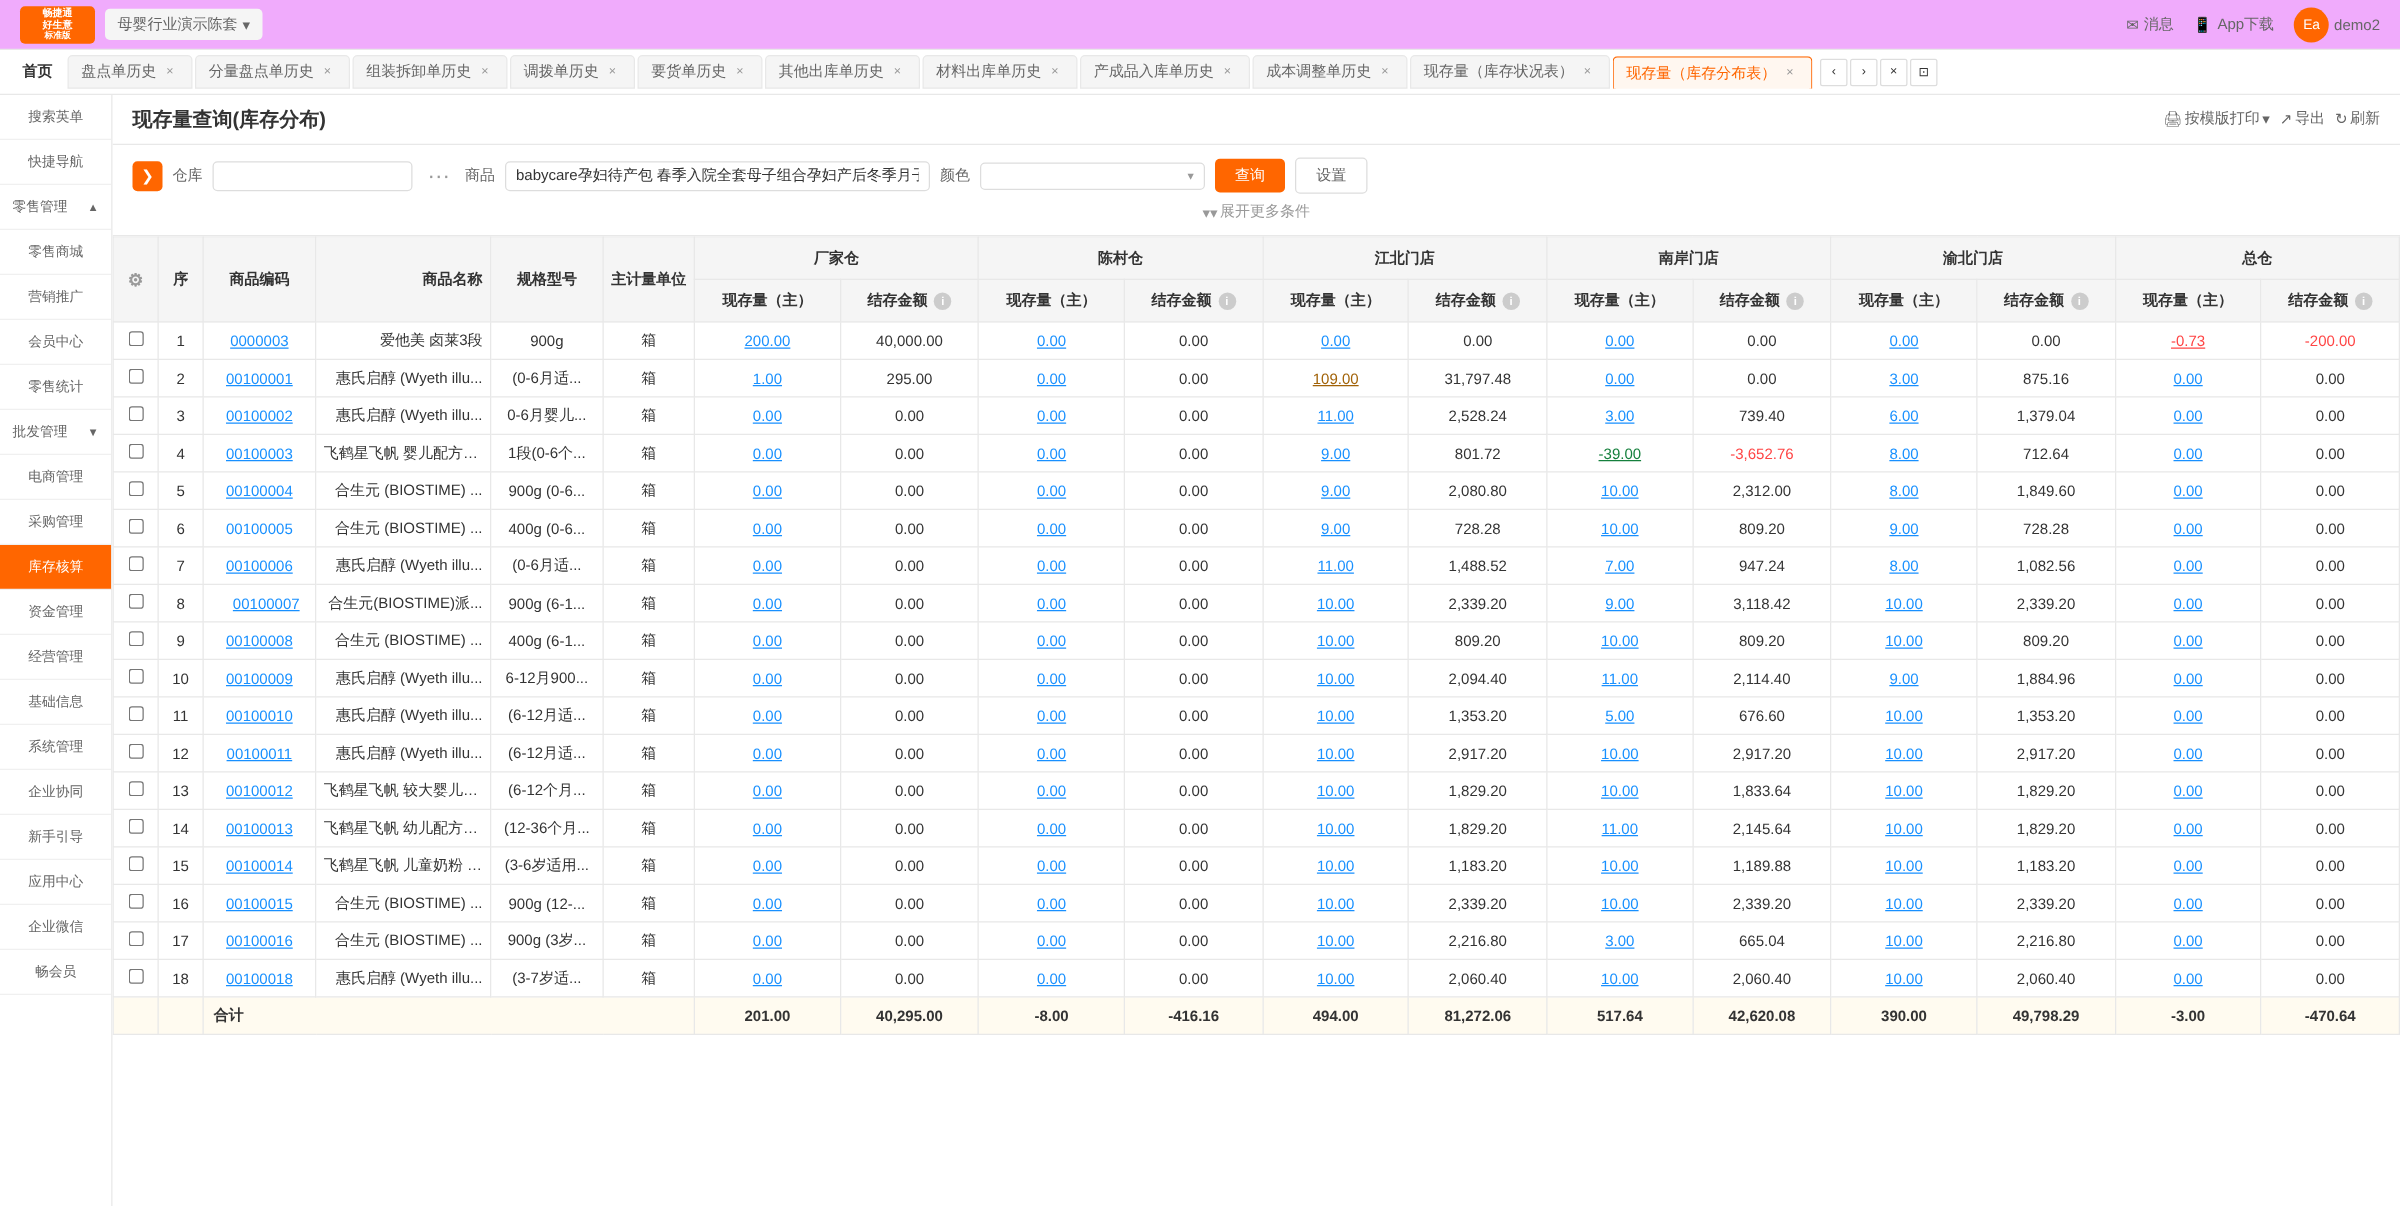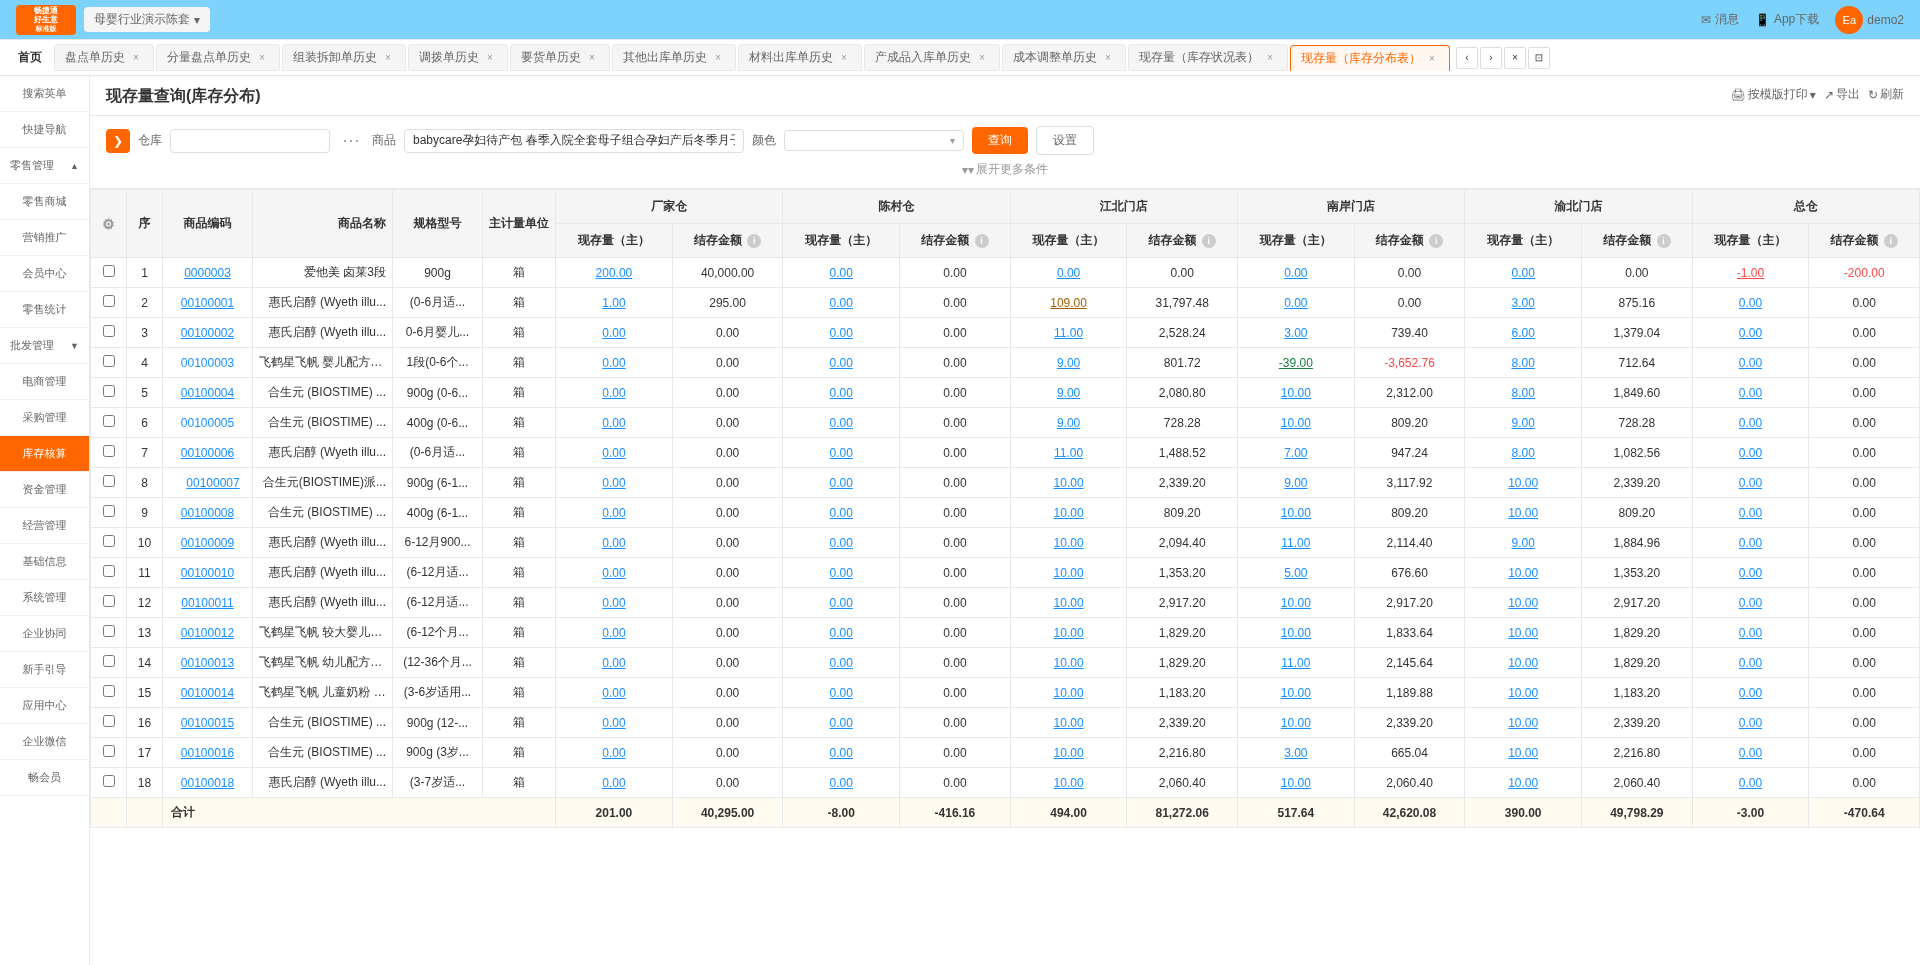--- a/index.html
+++ b/index.html
@@ -1,19 +1,19 @@
 <!DOCTYPE html>
 <html><head>
   <meta charset="utf-8">
   <style>
     * { box-sizing: border-box; margin: 0; padding: 0; }
     body { font-family: "Microsoft YaHei", Arial, sans-serif; font-size: 12px; background: #f5f5f5; color: #333; overflow: hidden; }
     
     
-    .top-bar { height: 40px; background: #7dd3fc; display: flex; align-items: center; justify-content: space-between; padding: 0 16px; border-bottom: 1px solid #e8e8e8; }
+    .top-bar { height: 40px; background: #f0abfc; display: flex; align-items: center; justify-content: space-between; padding: 0 16px; border-bottom: 1px solid #e8e8e8; }
     .top-bar-left { display: flex; align-items: center; gap: 8px; font-size: 12px; color: #666; }
     .top-bar-logo { width: 60px; height: 30px; background: #ff6600; border-radius: 4px; display: flex; align-items: center; justify-content: center; color: #fff; font-size: 10px; font-weight: bold; }
     .top-bar-selector { display: flex; align-items: center; gap: 4px; background: #f5f5f5; padding: 4px 10px; border-radius: 4px; cursor: pointer; }
     .top-bar-right { display: flex; align-items: center; gap: 16px; font-size: 12px; color: #666; }
     .top-bar-icon-group { display: flex; align-items: center; gap: 4px; cursor: pointer; }
     .avatar { width: 28px; height: 28px; border-radius: 50%; background: #ff6600; display: flex; align-items: center; justify-content: center; color: #fff; font-size: 11px; }
 
     
     .tab-bar { height: 36px; background: #fff; display: flex; align-items: center; padding: 0 8px; border-bottom: 1px solid #e8e8e8; overflow-x: auto; white-space: nowrap; gap: 2px; }
     .tab-bar::-webkit-scrollbar { height: 3px; }
@@ -359,21 +359,21 @@
     <td><span class="underline" style="color:#1890ff;">200.00</span></td>
     <td>40,000.00</td>
     <td><span class="underline" style="color:#1890ff;">0.00</span></td>
     <td>0.00</td>
     <td><span class="underline" style="color:#1890ff;">0.00</span></td>
     <td>0.00</td>
     <td><span class="underline" style="color:#1890ff;">0.00</span></td>
     <td style="">0.00</td>
     <td><span class="underline" style="color:#1890ff;">0.00</span></td>
     <td>0.00</td>
-    <td><span class="underline" style="color:#ff4444;">-1.00</span></td>
+    <td><span class="underline" style="color:#ff4444;">-0.73</span></td>
     <td style="color:#ff4444;">-200.00</td>
   </tr>
             <tr>
     <td><input type="checkbox" style="width: 12px; height: 12px;"></td>
     <td>2</td>
     <td><span style="color:#1890ff;text-decoration:underline;cursor:pointer;">00100001</span></td>
     <td class="col-name" title="惠氏启醇 (Wyeth illu...">惠氏启醇 (Wyeth illu...</td>
     <td>(0-6月适...</td>
     <td>箱</td>
     <td><span class="underline" style="color:#1890ff;">1.00</span></td>
@@ -405,21 +405,21 @@
     <td><span class="underline" style="color:#1890ff;">3.00</span></td>
     <td style="">739.40</td>
     <td><span class="underline" style="color:#1890ff;">6.00</span></td>
     <td>1,379.04</td>
     <td><span class="underline" style="color:#1890ff;">0.00</span></td>
     <td style="">0.00</td>
   </tr>
             <tr>
     <td><input type="checkbox" style="width: 12px; height: 12px;"></td>
     <td>4</td>
-    <td><span style="color:#1890ff;cursor:pointer;">00100003</span></td>
+    <td><span style="color:#1890ff;text-decoration:underline;cursor:pointer;">00100003</span></td>
     <td class="col-name" title="飞鹤星飞帆 婴儿配方奶...">飞鹤星飞帆 婴儿配方奶...</td>
     <td>1段(0-6个...</td>
     <td>箱</td>
     <td><span class="underline" style="color:#1890ff;">0.00</span></td>
     <td>0.00</td>
     <td><span class="underline" style="color:#1890ff;">0.00</span></td>
     <td>0.00</td>
     <td><span class="underline" style="color:#1890ff;">9.00</span></td>
     <td>801.72</td>
     <td><span class="underline" style="color:#15803d;">-39.00</span></td>
@@ -496,21 +496,21 @@
     <td class="col-name" title="合生元(BIOSTIME)派...">合生元(BIOSTIME)派...</td>
     <td>900g (6-1...</td>
     <td>箱</td>
     <td><span class="underline" style="color:#1890ff;">0.00</span></td>
     <td>0.00</td>
     <td><span class="underline" style="color:#1890ff;">0.00</span></td>
     <td>0.00</td>
     <td><span class="underline" style="color:#1890ff;">10.00</span></td>
     <td>2,339.20</td>
     <td><span class="underline" style="color:#1890ff;">9.00</span></td>
-    <td style="">3,117.92</td>
+    <td style="">3,118.42</td>
     <td><span class="underline" style="color:#1890ff;">10.00</span></td>
     <td>2,339.20</td>
     <td><span class="underline" style="color:#1890ff;">0.00</span></td>
     <td style="">0.00</td>
   </tr>
             <tr>
     <td><input type="checkbox" style="width: 12px; height: 12px;"></td>
     <td>9</td>
     <td><span style="color:#1890ff;text-decoration:underline;cursor:pointer;">00100008</span></td>
     <td class="col-name" title="合生元 (BIOSTIME) ...">合生元 (BIOSTIME) ...</td>

